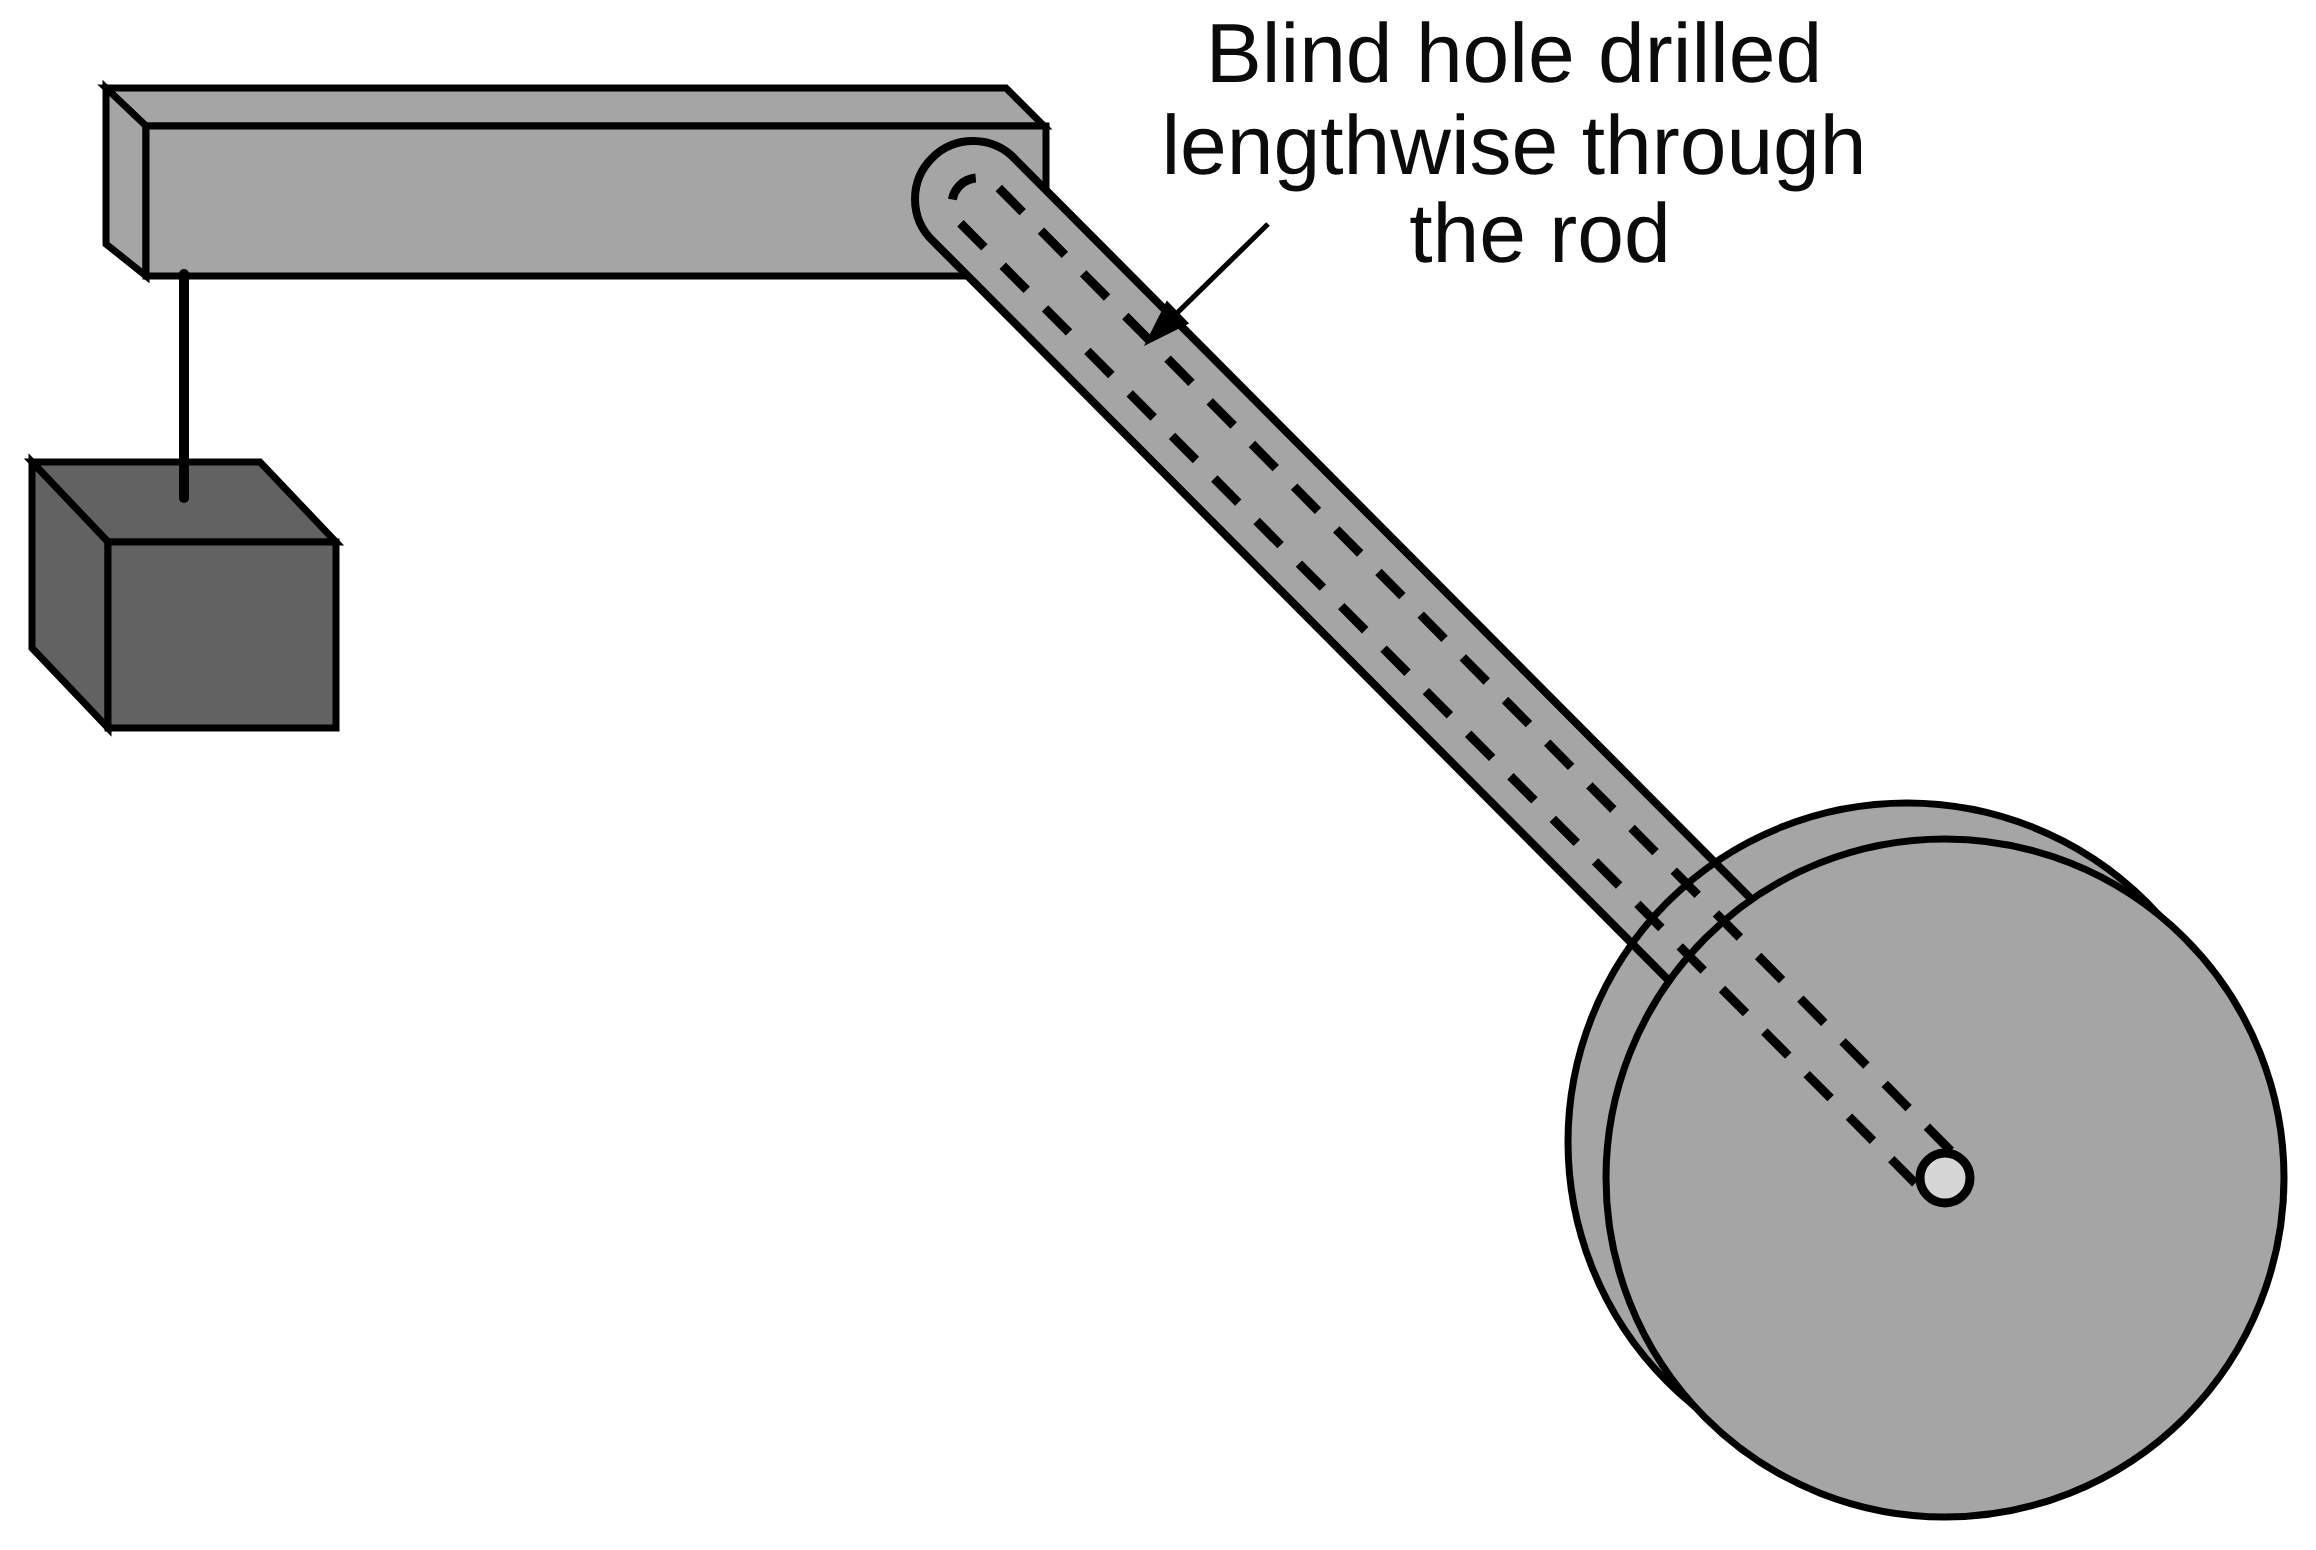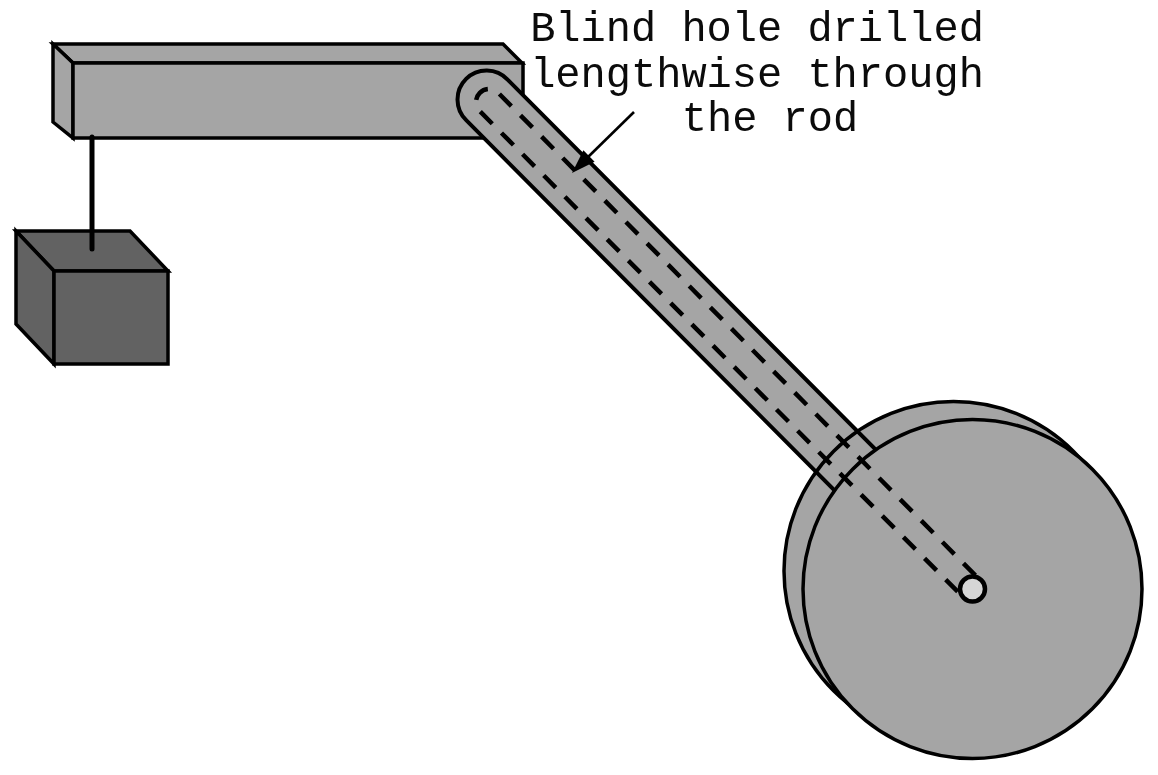--- a/index.html
+++ b/index.html
@@ -1,21 +1,21 @@
 <!DOCTYPE html>
 <html><head>
 <meta charset="utf-8">
 <style>
   html, body { margin: 0; padding: 0; background: #ffffff; }
   .stage {
     position: relative;
     width: 1158px;
     height: 775px;
     overflow: hidden;
-    font-family: Liberation Mono, monospace;
+    font-family: Liberation Sans, sans-serif;
   }
   svg { display: block; }
   .ln  { stroke: #000000; }
   .w35 { stroke-width: 3.5; }
   .w4  { stroke-width: 4; }
   .w45 { stroke-width: 4.5; }
   .w5  { stroke-width: 5; }
   .dash {
     stroke: #000000;
     stroke-width: 4.5;

